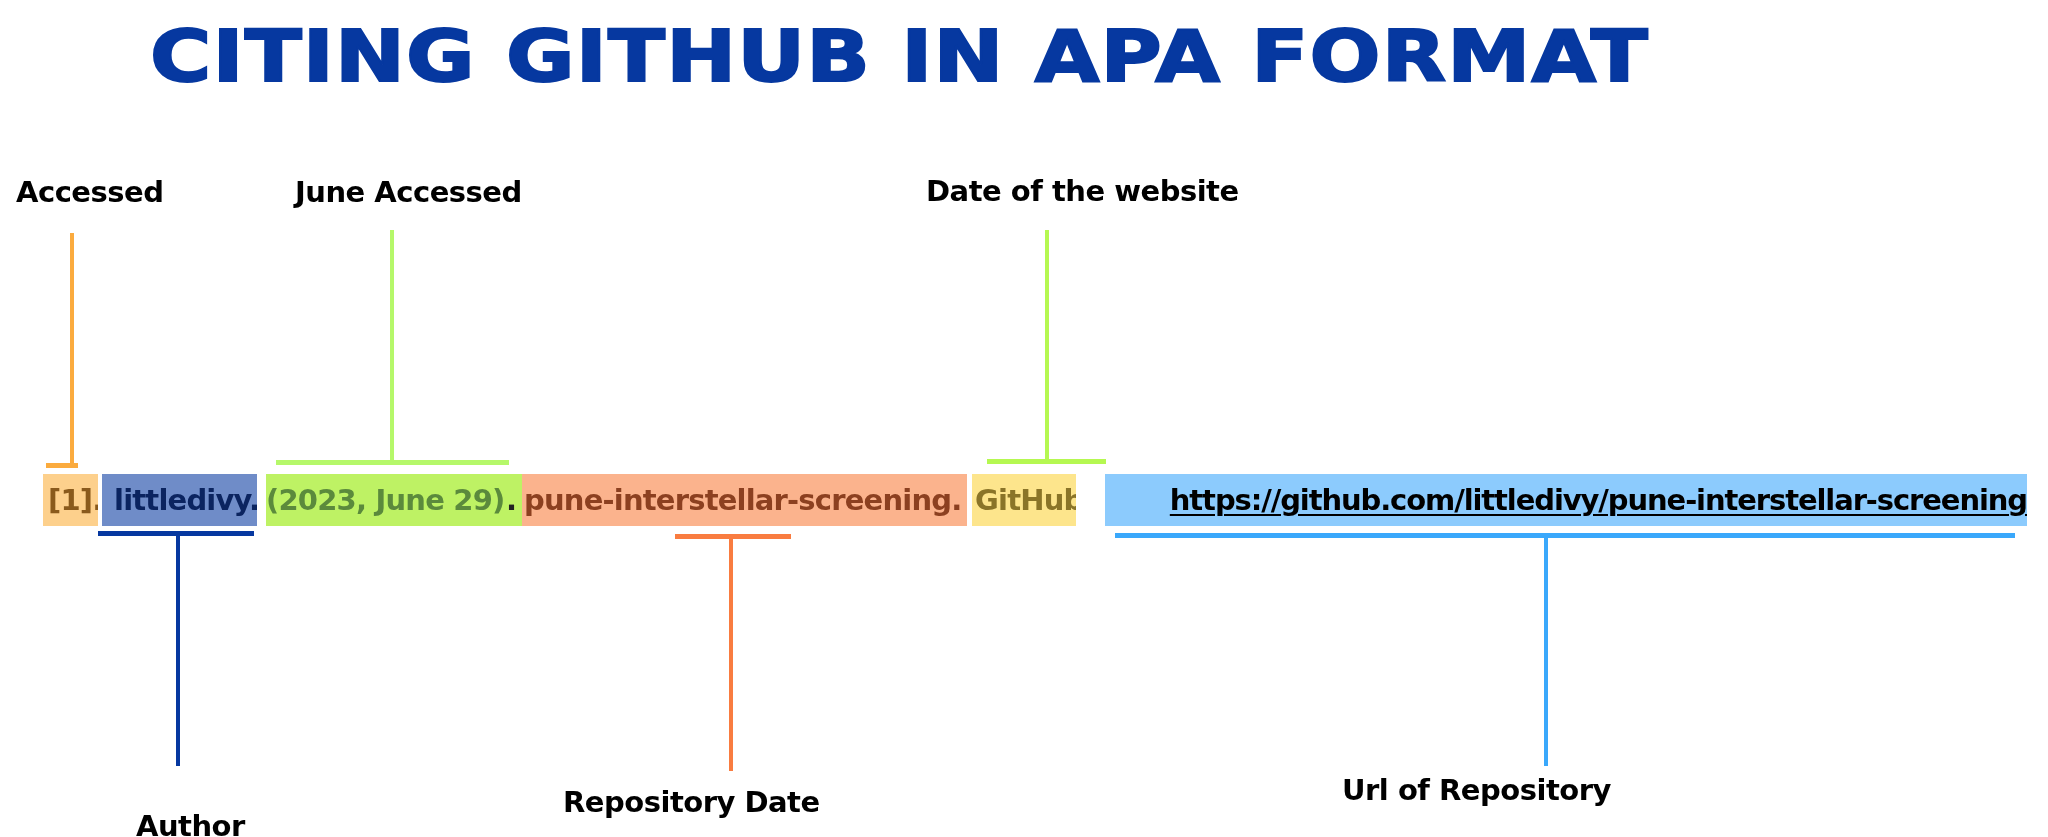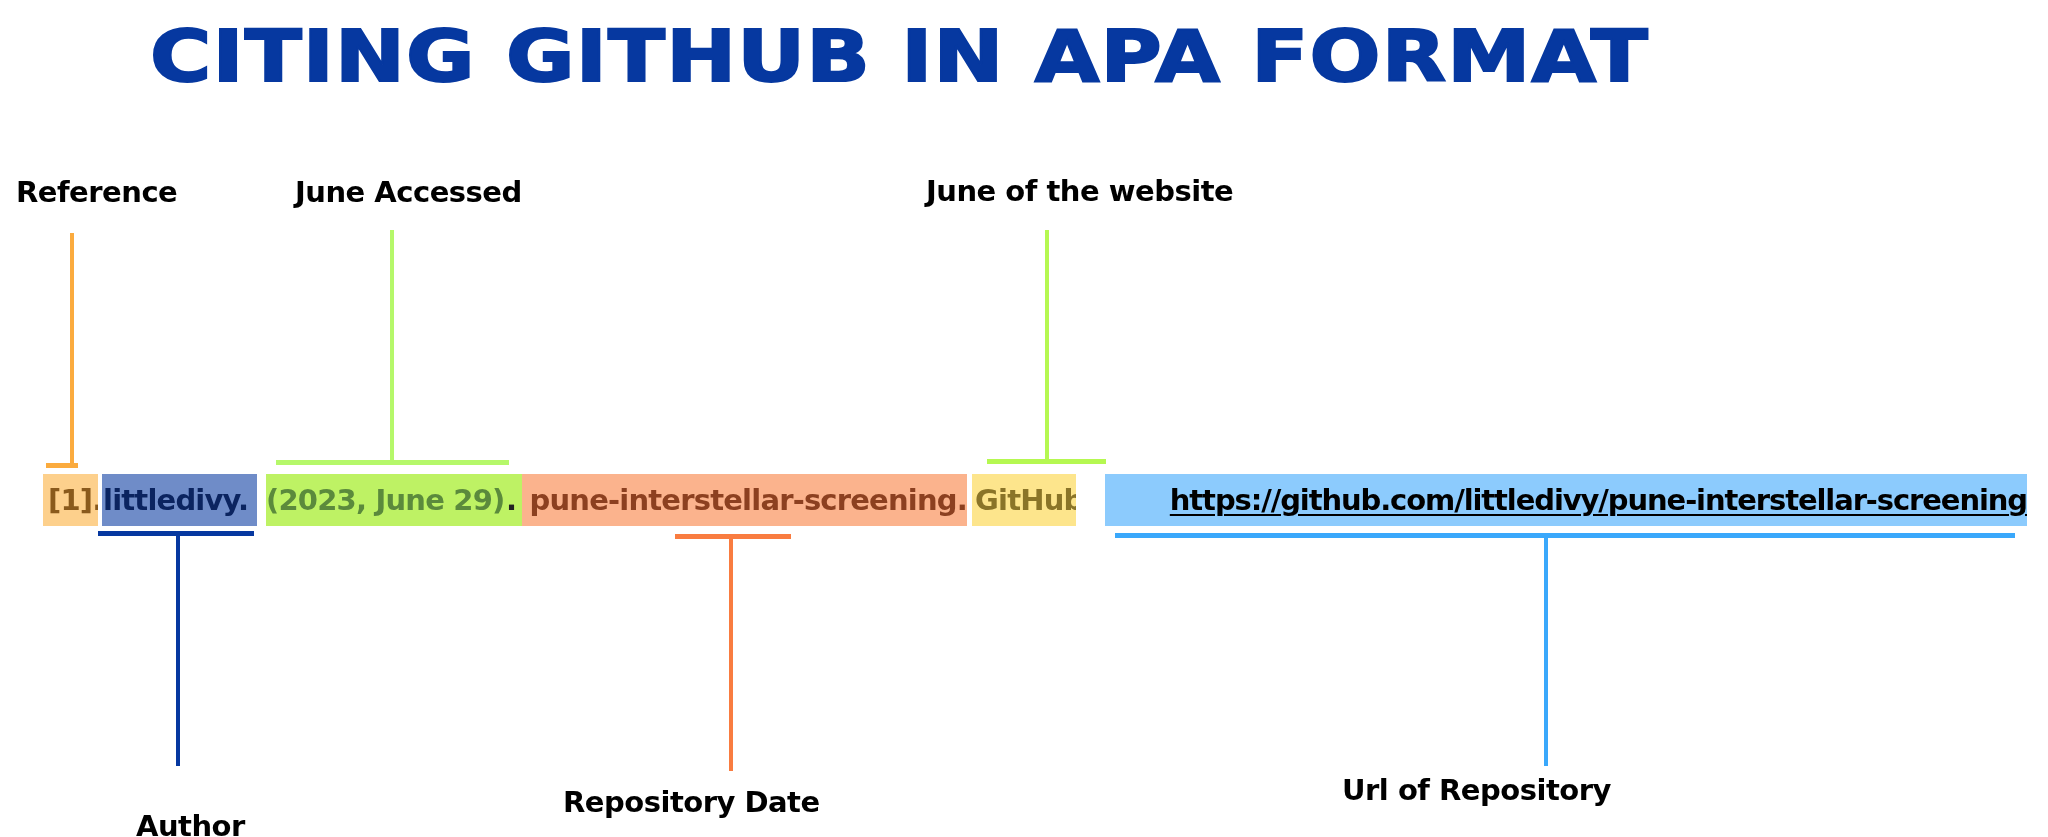--- a/index.html
+++ b/index.html
@@ -22,23 +22,23 @@
     line-height:52px; white-space:nowrap; overflow:hidden; letter-spacing:-0.8px;
   }
   .dot { position:absolute; top:474px; height:52px; line-height:52px; font-family:"DejaVu Sans", sans-serif; font-weight:bold; font-size:29px; color:#222; }
   .url-text { text-decoration:underline; text-decoration-thickness:2px; text-underline-offset:4px; }
 </style>
 </head>
 <body>
 
 <div class="title">CITING GITHUB IN APA FORMAT</div>
 
-<div class="label" style="left:16px; top:175px;">Reference</div>
+<div class="label" style="left:16px; top:175px;">Accessed</div>
 <div class="label" style="left:295px; top:175px;">June Accessed</div>
-<div class="label" style="left:926px; top:174px;">June of the website</div>
+<div class="label" style="left:926px; top:174px;">Date of the website</div>
 
 <div class="label" style="left:136px; top:773px;margin-top:36px;">Author</div>
 <div class="label" style="left:563px; top:785px;">Repository Date</div>
 <div class="label" style="left:1342px; top:773px;">Url of Repository</div>
 
 <div class="line" style="left:70px; top:233px; width:4px; height:230px; background:#fbab3e;"></div>
 <div class="line" style="left:46px; top:463px; width:32px; height:5px; background:#fbab3e;"></div>
 
 <div class="line" style="left:390px; top:230px; width:4px; height:232px; background:#b5f86a;"></div>
 <div class="line" style="left:276px; top:460px; width:233px; height:5px; background:#b5f86a;"></div>
@@ -52,30 +52,30 @@
 <div class="line" style="left:675px; top:534px; width:116px; height:5px; background:#f97c40;"></div>
 <div class="line" style="left:729px; top:537px; width:4px; height:234px; background:#f97c40;"></div>
 
 <div class="line" style="left:1115px; top:533px; width:900px; height:5px; background:#3aa8fb;"></div>
 <div class="line" style="left:1544px; top:536px; width:4px; height:230px; background:#3aa8fb;"></div>
 
 <div class="seg" style="left:43px; width:55px; background:#fdd08c; color:#8a5a1c; padding-left:5px;">
   <span>[1].</span>
 </div>
 
-<div class="seg" style="left:102px; width:155px; background:#6f8cc8; color:#0b2460; padding-left:1px;">
+<div class="seg" style="left:102px; width:155px; background:#6f8cc8; color:#0b2460; padding-left:12px;">
   <span>littledivy.</span>
 </div>
 
 <div class="seg" style="left:266px; width:292px; background:#bef264; color:#5b8a3c; padding-left:0px;">
   <span>(2023, June 29)</span>
 </div>
 <div class="dot" style="left:506px;">.</div>
 
-<div class="seg" style="left:522px; width:445px; background:#fbb38d; color:#8c4020; padding-left:2px;text-align:right;">
+<div class="seg" style="left:522px; width:445px; background:#fbb38d; color:#8c4020; padding-left:2px;">
   <span>pune-interstellar-screening.</span>
 </div>
 
 <div class="seg" style="left:972px; width:104px; background:#fde58c; color:#8a7428; padding-left:3px;">
   <span>GitHub.</span>
 </div>
 
 <div class="seg" style="left:1105px; width:922px; background:#8ccbfd; color:#000000; padding-left:2px; letter-spacing:-1.1px;text-align:right;">
   <span class="url-text">https://github.com/littledivy/pune-interstellar-screening</span>
 </div>

